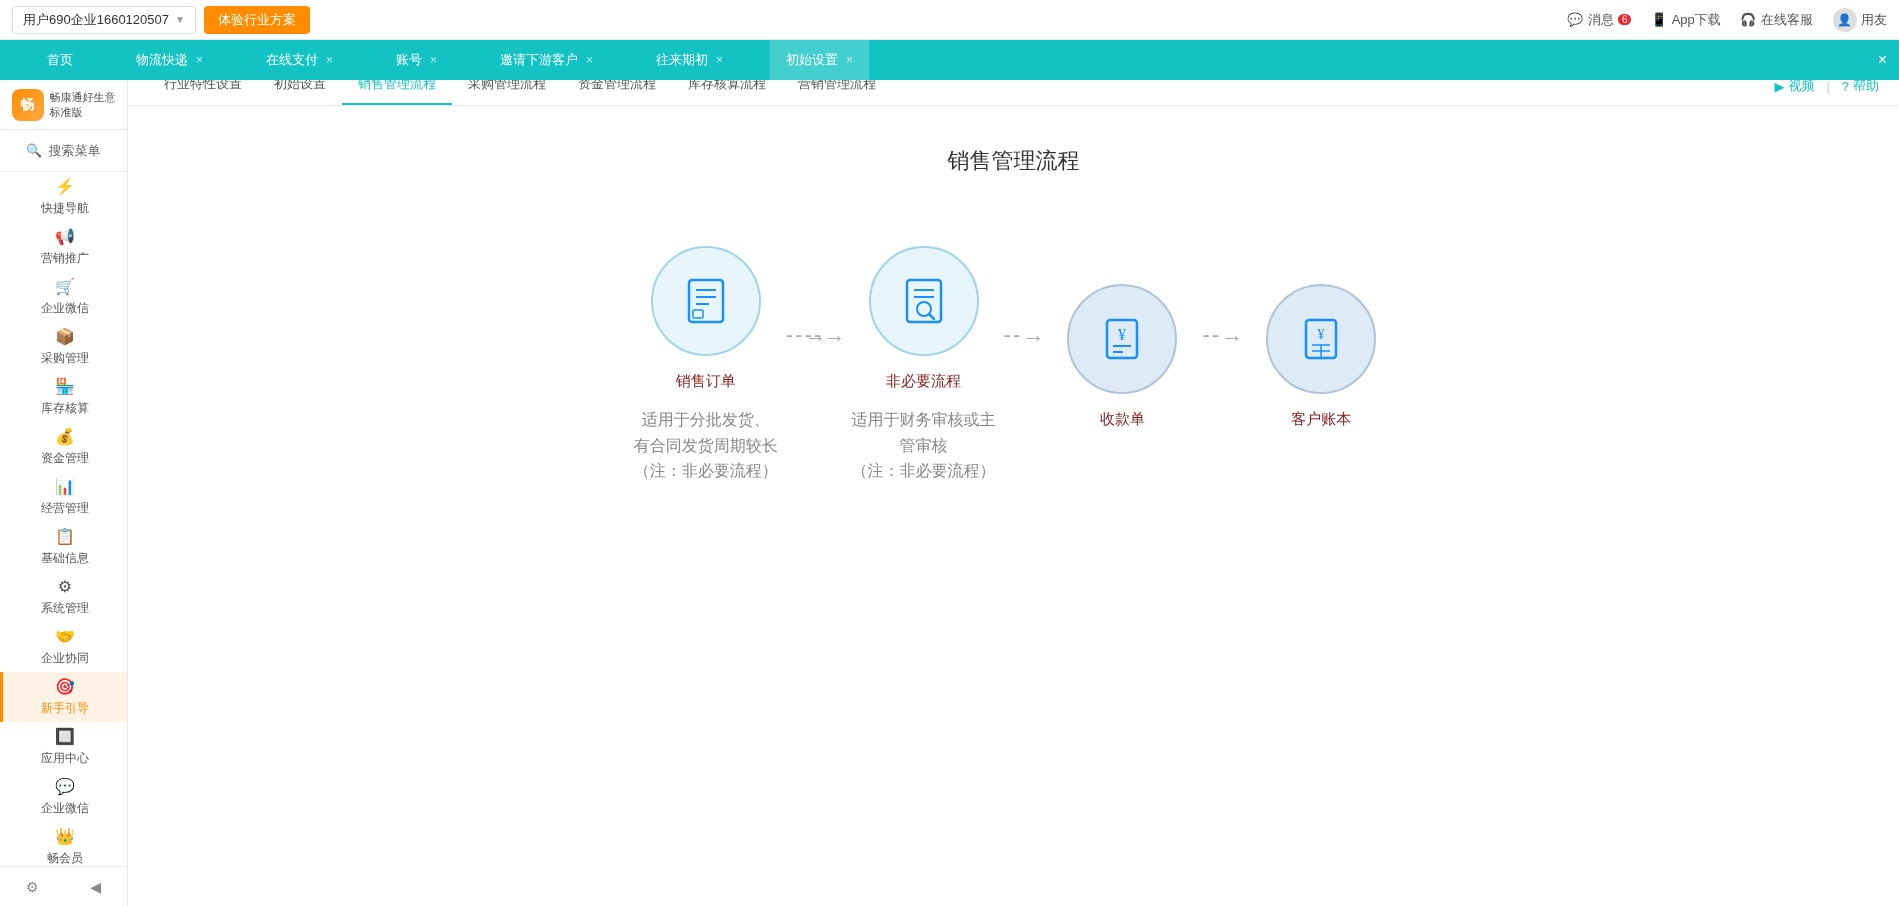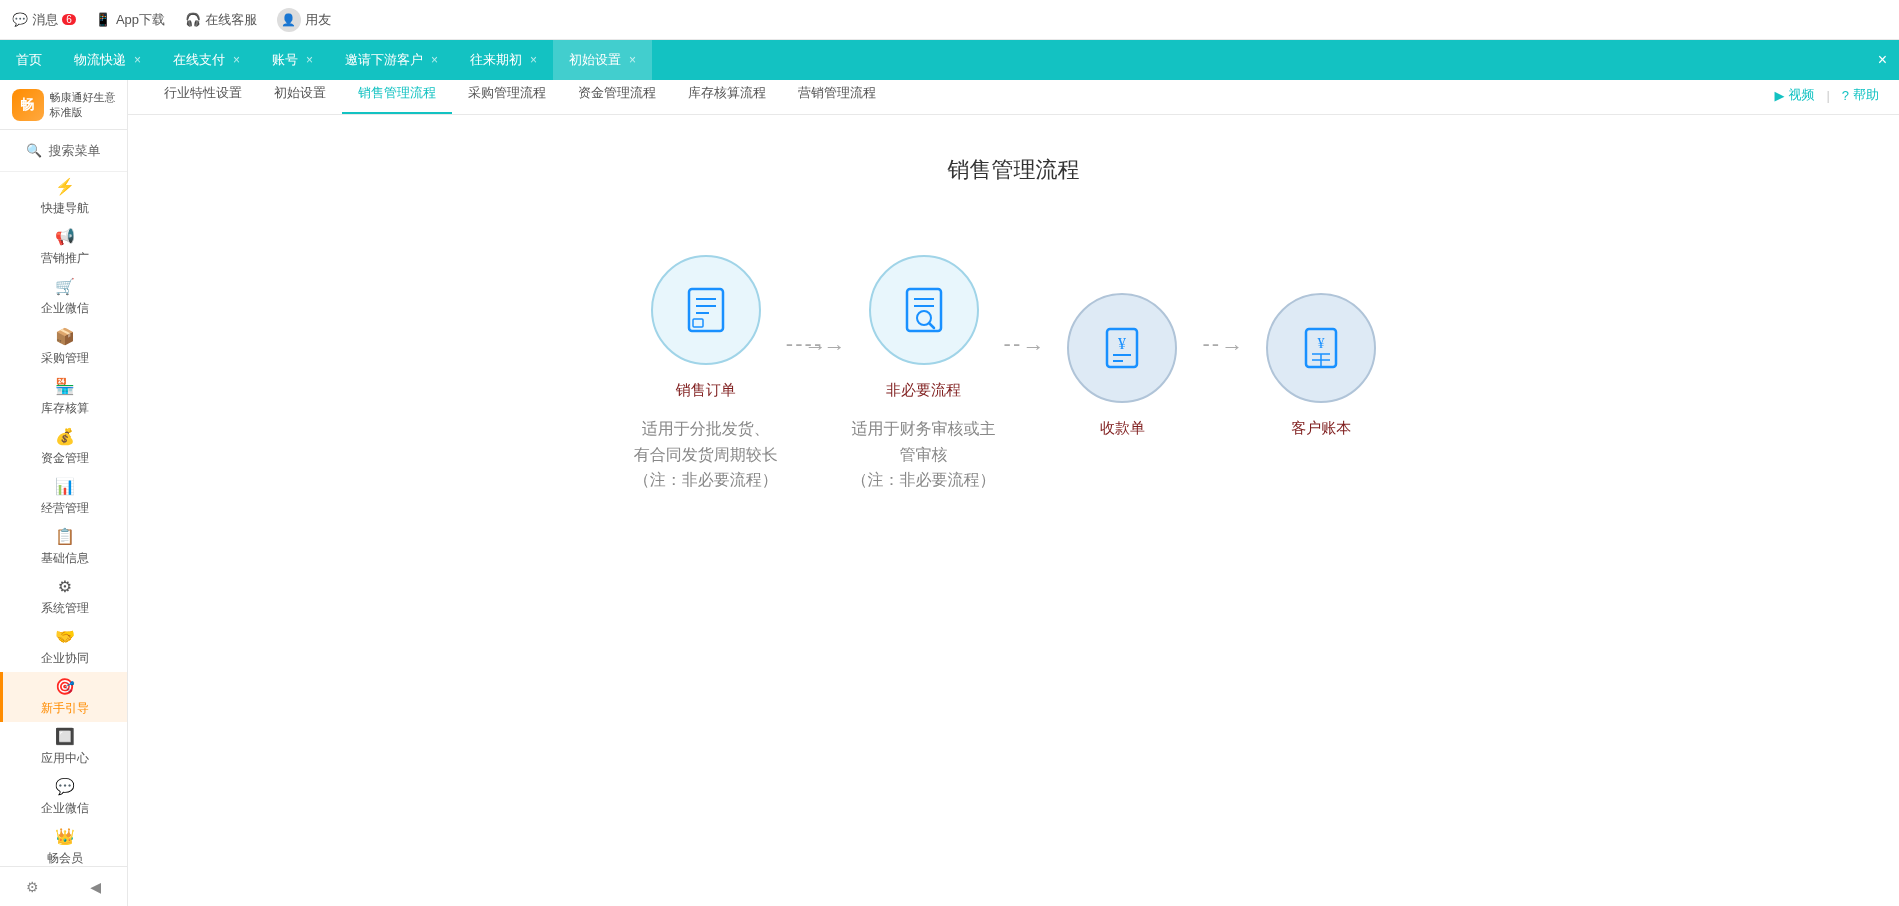--- a/index.html
+++ b/index.html
@@ -44,20 +44,21 @@
     .nav-tab {
       height: 40px;
       display: flex; align-items: center;
       padding: 0 16px;
       color: #fff;
       cursor: pointer;
       font-size: 13px;
       gap: 4px;
       white-space: nowrap;
       position: relative;
+      margin-left: 31px;
     }
     .nav-tab.active { background: rgba(255,255,255,0.2); }
     .nav-tab .close { margin-left: 4px; opacity: 0.7; font-size: 12px; }
     .nav-close-right {
       position: absolute; right: 12px; top: 50%; transform: translateY(-50%);
       color: #fff; cursor: pointer; font-size: 16px;
     }
 
     
     .layout { display: flex; height: calc(906px - 80px); }
@@ -110,21 +111,21 @@
 
     
     .main-content { flex: 1; background: #f9f9f9; display: flex; flex-direction: column; overflow: hidden; }
 
     
     .sub-tabs {
       background: #fff;
       border-bottom: 1px solid #e8e8e8;
       display: flex; align-items: flex-end;
       padding: 0 20px;
-      height: 35px;
+      height: 26px;
       position: relative;
     }
     .sub-tab {
       padding: 10px 16px 10px;
       font-size: 13px; color: #555;
       cursor: pointer; border-bottom: 2px solid transparent;
       white-space: nowrap;
     }
     .sub-tab.active { color: #13c2c2; border-bottom-color: #13c2c2; font-weight: 500; }
     .sub-tabs-right {
@@ -164,20 +165,27 @@
     .flow-step-desc { font-size: 16px; color: #888; text-align: center; line-height: 1.6; }
     .flow-arrow {
       color: #aaa; font-size: 22px; margin: 0 -10px; padding-bottom: 60px;
       display: flex; align-items: center; letter-spacing: -2px;
     }
   </style>
 </head>
 <body>
 
 <div class="top-bar">
+  <div class="top-bar-left">
+    <div class="user-selector">
+      <span>用户690企业1660120507</span>
+      <span class="chevron">▼</span>
+    </div>
+    <button class="trial-btn">体验行业方案</button>
+  </div>
   <div class="top-bar-right">
     <div class="item">
       <span>💬</span>
       <span>消息</span>
       <span class="badge">6</span>
     </div>
     <div class="item">
       <span>📱</span>
       <span>App下载</span>
     </div>

